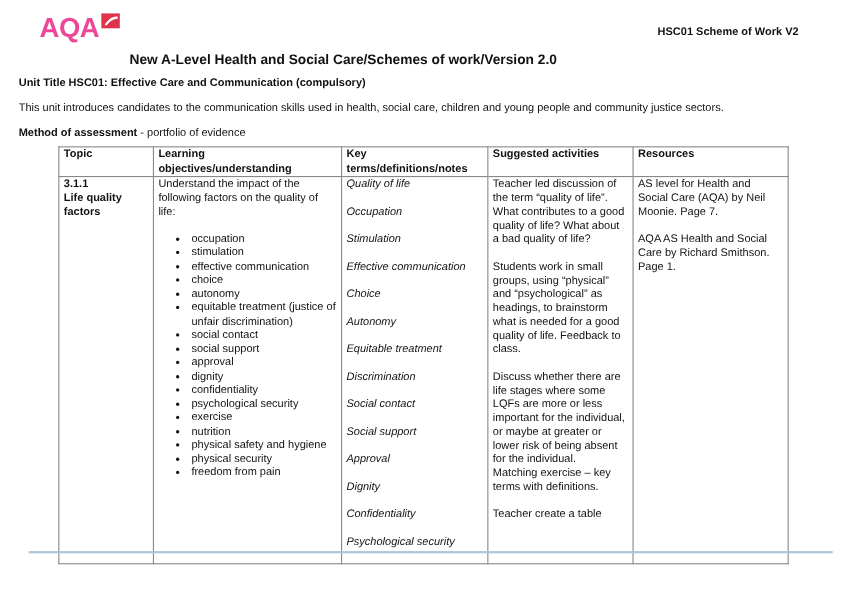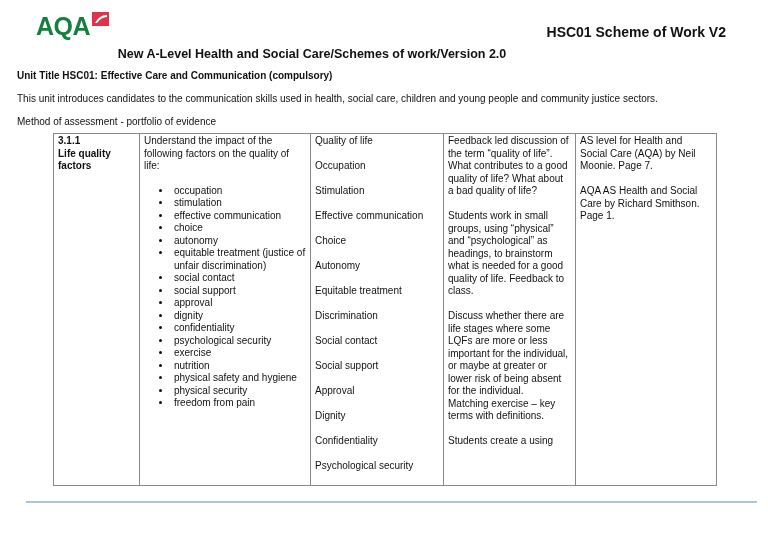--- a/index.html
+++ b/index.html
@@ -1,34 +1,34 @@
 <!DOCTYPE html>
 <html><head>
 <meta charset="utf-8">
 <style>
   html, body { margin:0; padding:0; background:#fff; }
   body { width:768px; height:543px; position:relative; overflow:hidden;
          font-family:"Liberation Sans", sans-serif; color:#111; }
   .logo { position:absolute; left:36px; top:12px; height:28px; display:flex; align-items:flex-start; }
-  .logo-text { font-family:"Liberation Sans", sans-serif; font-weight:bold; font-size:25px; color:#15803d; letter-spacing:-0.5px; line-height:28px; }
+  .logo-text { font-family:"Liberation Sans", sans-serif; font-weight:bold; font-size:25px; color:#ec4899; letter-spacing:-0.5px; line-height:28px; }
   .logo-mark { width:17px; height:14px; margin-left:2px; margin-top:0px; }
-  .doc-ref { position:absolute; right:42px; top:24px; font-size:14px; font-weight:bold; }
+  .doc-ref { position:absolute; right:42px; top:24px; font-size:10px; font-weight:bold; }
   .doc-title { position:absolute; left:0; width:624px; top:47px; text-align:center; font-size:12.5px; font-weight:bold; }
   .unit-title { position:absolute; left:17px; top:70px; font-size:10px; font-weight:bold; }
   .intro { position:absolute; left:17px; top:93px; font-size:10px; }
   .assessment { position:absolute; left:17px; top:116px; font-size:10px; }
-  .assessment b { font-weight:normal;margin-top:30px; }
+  .assessment b { font-weight:bold;margin-top:30px; }
   table.sow { position:absolute; left:53px; top:133px; border-collapse:collapse; table-layout:fixed; width:663px; font-size:10px; line-height:12.5px; }
   table.sow td, table.sow th { border:1px solid #888; vertical-align:top; padding:1px 4px 0 4px; text-align:left; }
   table.sow th { font-weight:bold; height:24px; }
   table.sow tr.body td { height:340px; }
   .topic { font-weight:bold; }
   ul.factors { margin:12px 0 0 0; padding-left:28px; list-style:disc; }
   ul.factors li { padding-left:2px; }
-  .kt { margin:0 0 12.5px 0; }
+  .kt { margin:0 0 12.5px 0;font-style:italic; }
   .act p { margin:0 0 12.5px 0; }
   .act p.tight { margin:0; }
   .footer-line { position:absolute; left:26px; top:501px; width:731px; height:2px; background:#a9c6dd; }
 </style>
 </head>
 <body>
 
 <div class="logo">
   <span class="logo-text">AQA</span>
   <svg class="logo-mark" viewBox="0 0 17 14">
@@ -46,20 +46,27 @@
 
 <table class="sow">
   <colgroup>
     <col style="width:86px">
       <col style="width:171px">
       <col style="width:133px">
       <col style="width:132px">
       <col style="width:141px">
   </colgroup>
   <tbody>
+      <tr>
+    <th>Topic</th>
+    <th>Learning objectives/understanding</th>
+    <th>Key terms/definitions/notes</th>
+    <th>Suggested activities</th>
+    <th>Resources</th>
+  </tr>
   <tr class="body">
     <td>
       <div class="topic">3.1.1</div>
       <div class="topic">Life quality factors</div>
     </td>
     <td>
       <div>Understand the impact of the following factors on the quality of life:</div>
       <ul class="factors">
         <li>occupation</li>
         <li>stimulation</li>
@@ -90,25 +97,25 @@
       <div class="kt">Equitable treatment</div>
       <div class="kt">Discrimination</div>
       <div class="kt">Social contact</div>
       <div class="kt">Social support</div>
       <div class="kt">Approval</div>
       <div class="kt">Dignity</div>
       <div class="kt">Confidentiality</div>
       <div class="kt">Psychological security</div>
     </td>
     <td class="act">
-      <p>Feedback led discussion of the term “quality of life”. What contributes to a good quality of life? What about a bad quality of life?</p>
+      <p>Teacher led discussion of the term “quality of life”. What contributes to a good quality of life? What about a bad quality of life?</p>
       <p>Students work in small groups, using “physical” and “psychological” as headings, to brainstorm what is needed for a good quality of life. Feedback to class.</p>
       <p class="tight">Discuss whether there are life stages where some LQFs are more or less important for the individual, or maybe at greater or lower risk of being absent for the individual.</p>
       <p>Matching exercise – key terms with definitions.</p>
-      <p>Students create a using</p>
+      <p>Teacher create a table</p>
     </td>
     <td>
       <p style="margin:0 0 12.5px 0">AS level for Health and Social Care (AQA) by Neil Moonie. Page 7.</p>
       <p style="margin:0">AQA AS Health and Social Care by Richard Smithson. Page 1.</p>
     </td>
   </tr>
 </tbody>
   </table>
 
 <div class="footer-line"></div>

